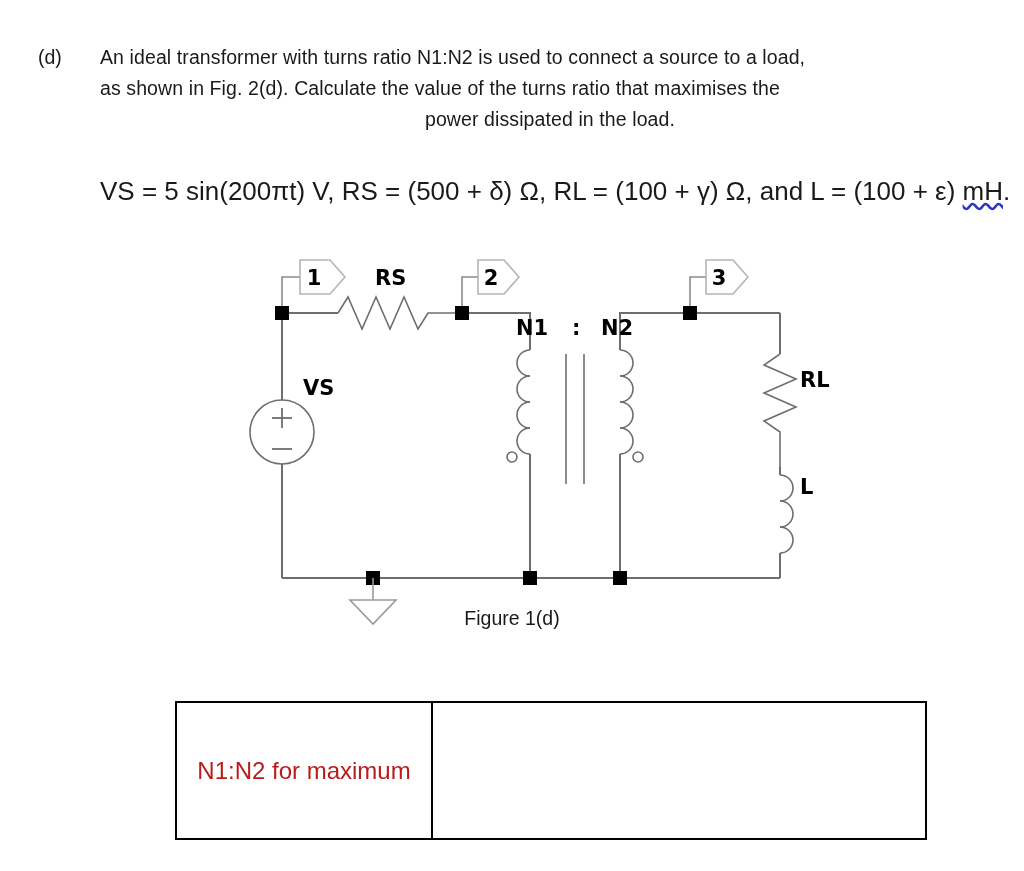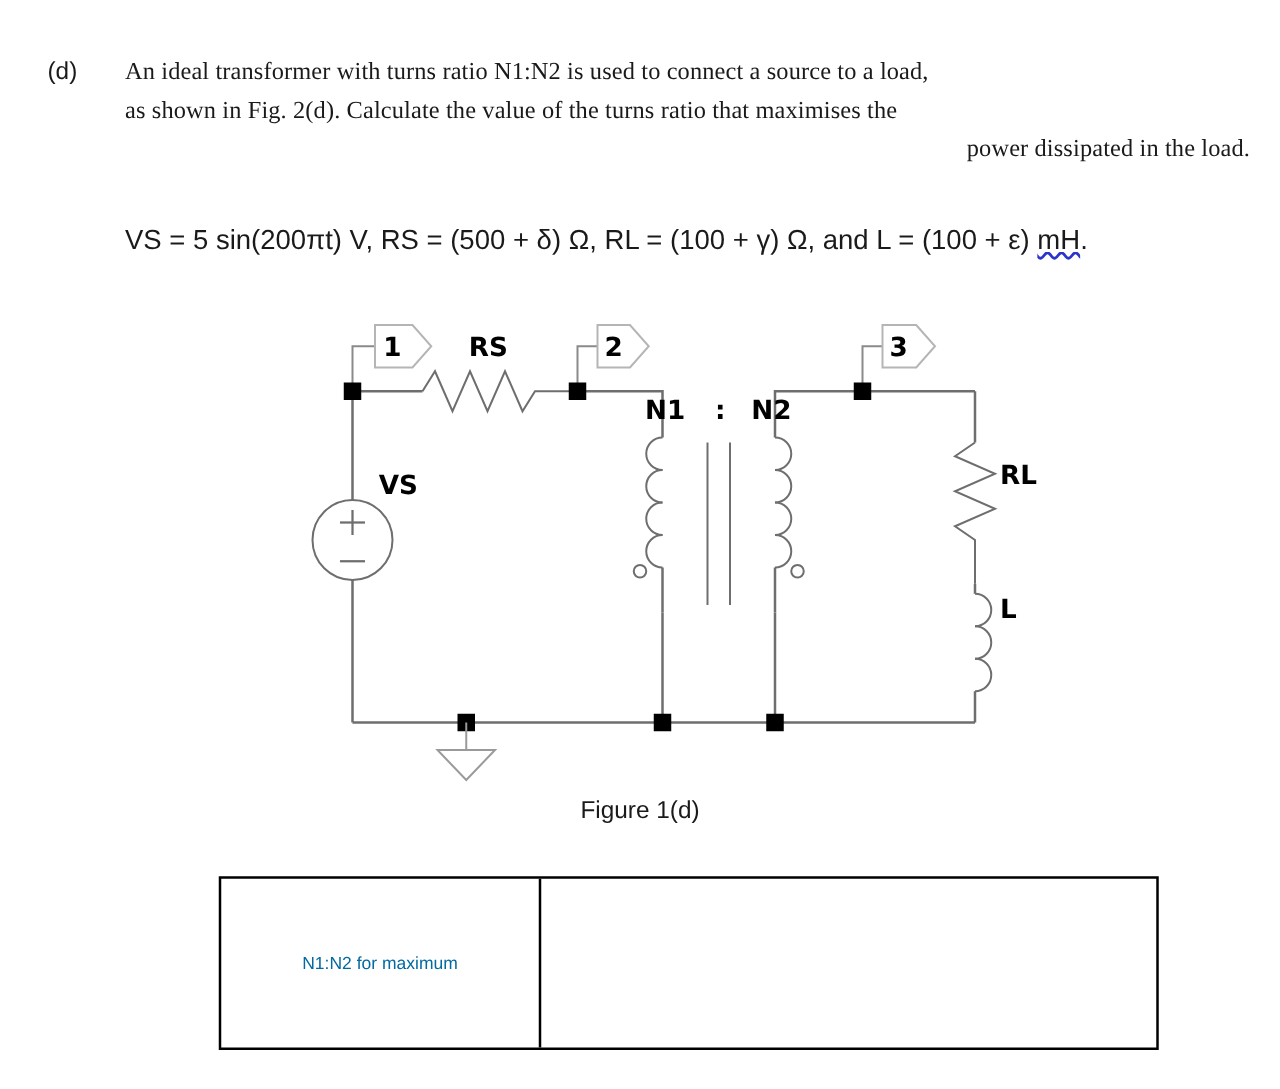--- a/index.html
+++ b/index.html
@@ -34,30 +34,29 @@
     line-height: 31px;
     color: #1a1a1a;
   }
   .q-body {
     flex: 1 1 auto;
     font-size: 19.5px;
     line-height: 31px;
     text-align: justify;
     color: #1a1a1a;
     letter-spacing: 0.1px;
-    font-family: Liberation Serif, serif;
   }
   .q-body .lastline {
-    text-align: right;
+    text-align: center;
   }
   #given-values {
     position: absolute;
     left: 100px;
     top: 178px;
-    font-size: 22px;
+    font-size: 26px;
     line-height: 27px;
     color: #1a1a1a;
     white-space: nowrap;
   }
   .squiggle {
     text-decoration: underline wavy #2b35c9;
     text-decoration-skip-ink: none;
     text-underline-offset: 2px;
   }
 
@@ -117,21 +116,21 @@
   }
   .srcsign {
     stroke: #6e6e6e;
     stroke-width: 1.8;
   }
 
   
   #figure-caption {
     position: absolute;
     left: 0;
-    top: 637px;
+    top: 607px;
     width: 1024px;
     text-align: center;
     font-size: 19.5px;
     color: #1a1a1a;
   }
 
   
   #answer-table {
     position: absolute;
     left: 175px;
@@ -144,23 +143,23 @@
     background: #ffffff;
   }
   #answer-label-cell {
     width: 256px;
     flex: 0 0 256px;
     border-right: 2px solid #000000;
     display: flex;
     align-items: center;
     justify-content: center;
     text-align: center;
-    font-size: 14px;
+    font-size: 24px;
     line-height: 29px;
-    color: #0369a1;
+    color: #b91c1c;
     padding: 0 6px;
     box-sizing: border-box;
   }
   #answer-value-cell {
     flex: 1 1 auto;
     display: flex;
     align-items: center;
     padding: 0 10px;
     font-size: 19.5px;
     color: #1a1a1a;

